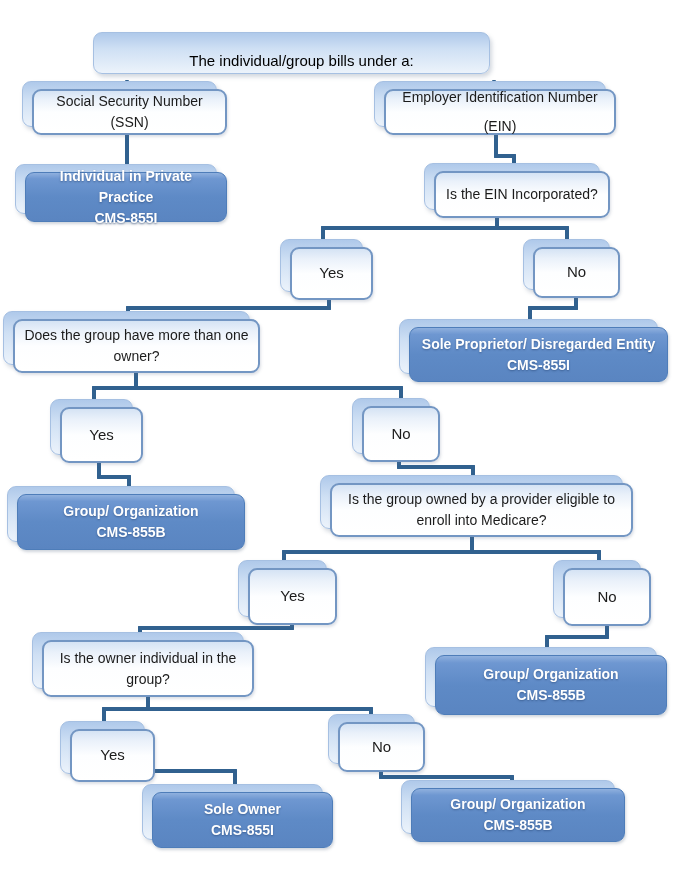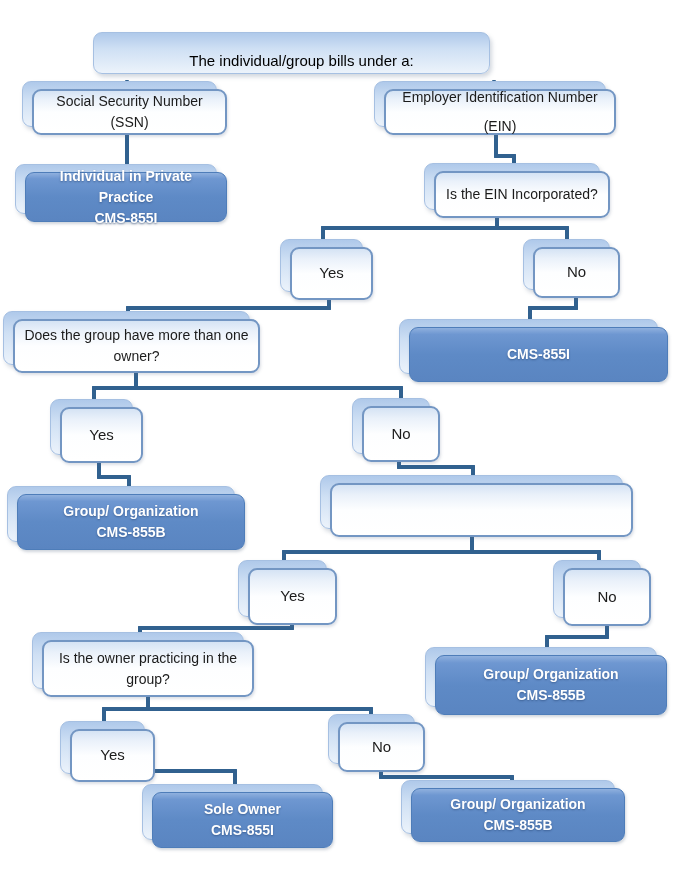--- a/index.html
+++ b/index.html
@@ -117,49 +117,52 @@
       <div class="front decision" style="left: 533px; top: 247px; width: 87px; height: 51px;">
         <span class="line">No</span>
       </div>
       <div class="back" style="left: 3px; top: 311px; width: 247px; height: 54px;"></div>
       <div class="front question" style="left: 13px; top: 319px; width: 247px; height: 54px;">
         <span class="line">Does the group have more than one</span>
         <span class="line">owner?</span>
       </div>
       <div class="back" style="left: 399px; top: 319px; width: 259px; height: 55px;"></div>
       <div class="front answer" style="left: 409px; top: 327px; width: 259px; height: 55px;">
+        <span class="line">Sole Proprietor/ Disregarded Entity</span>
         <span class="line">CMS-855I</span>
       </div>
       <div class="back" style="left: 50px; top: 399px; width: 83px; height: 56px;"></div>
       <div class="front decision" style="left: 60px; top: 407px; width: 83px; height: 56px;">
         <span class="line">Yes</span>
       </div>
       <div class="back" style="left: 352px; top: 398px; width: 78px; height: 56px;"></div>
       <div class="front decision" style="left: 362px; top: 406px; width: 78px; height: 56px;">
         <span class="line">No</span>
       </div>
       <div class="back" style="left: 7px; top: 486px; width: 228px; height: 56px;"></div>
       <div class="front answer" style="left: 17px; top: 494px; width: 228px; height: 56px;">
         <span class="line">Group/ Organization</span>
         <span class="line">CMS-855B</span>
       </div>
       <div class="back" style="left: 320px; top: 475px; width: 303px; height: 54px;"></div>
       <div class="front question" style="left: 330px; top: 483px; width: 303px; height: 54px;">
+        <span class="line">Is the group owned by a provider eligible to</span>
+        <span class="line">enroll into Medicare?</span>
       </div>
       <div class="back" style="left: 238px; top: 560px; width: 89px; height: 57px;"></div>
       <div class="front decision" style="left: 248px; top: 568px; width: 89px; height: 57px;">
         <span class="line">Yes</span>
       </div>
       <div class="back" style="left: 553px; top: 560px; width: 88px; height: 58px;"></div>
       <div class="front decision" style="left: 563px; top: 568px; width: 88px; height: 58px;">
         <span class="line">No</span>
       </div>
       <div class="back" style="left: 32px; top: 632px; width: 212px; height: 57px;"></div>
       <div class="front question" style="left: 42px; top: 640px; width: 212px; height: 57px;">
-        <span class="line">Is the owner practicing in the</span>
+        <span class="line">Is the owner individual in the</span>
         <span class="line">group?</span>
       </div>
       <div class="back" style="left: 425px; top: 647px; width: 232px; height: 60px;"></div>
       <div class="front answer" style="left: 435px; top: 655px; width: 232px; height: 60px;">
         <span class="line">Group/ Organization</span>
         <span class="line">CMS-855B</span>
       </div>
       <div class="back" style="left: 60px; top: 721px; width: 85px; height: 53px;"></div>
       <div class="front decision" style="left: 70px; top: 729px; width: 85px; height: 53px;">
         <span class="line">Yes</span>

